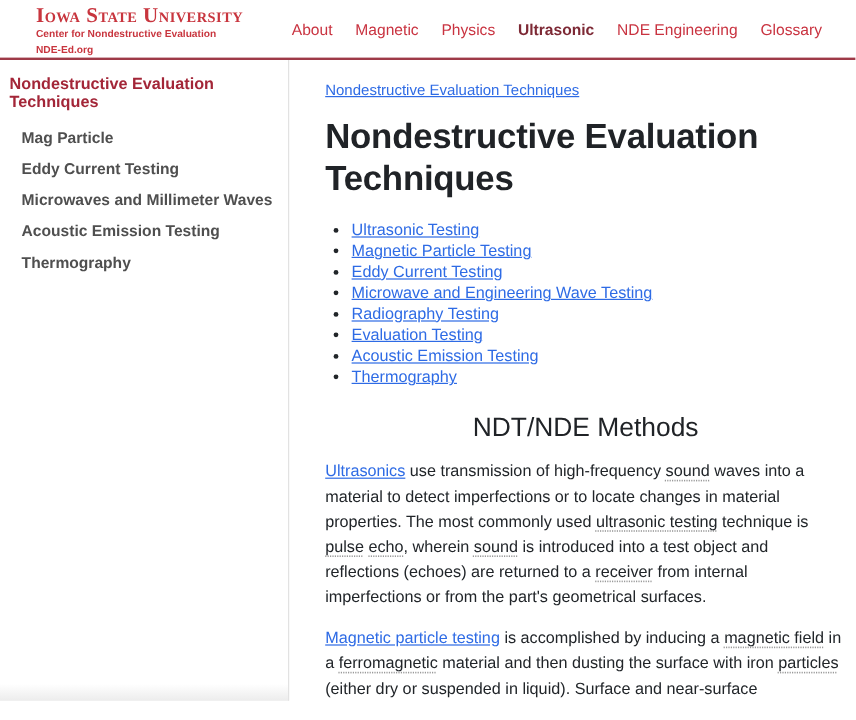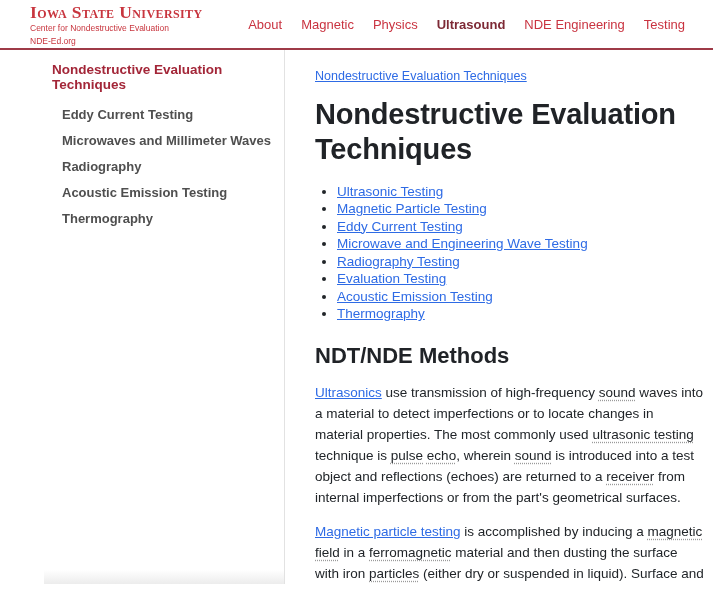--- a/index.html
+++ b/index.html
@@ -15,76 +15,76 @@
   *{margin:0;padding:0;box-sizing:border-box;}
   html,body{width:713px;height:600px;overflow:hidden;background:#fff;
     font-family:"Liberation Sans","DejaVu Sans",sans-serif;color:var(--body-ink);}
 
   
   .header{height:50px;display:flex;align-items:center;justify-content:space-between;
     padding:0 28px 0 30px;border-bottom:2px solid var(--rule-maroon);background:#fff;}
   .logo-block{cursor:pointer;line-height:1.15;}
   .logo-wordmark{font-family:"Liberation Serif","DejaVu Serif",serif;font-variant:small-caps;
     font-weight:600;font-size:17.5px;letter-spacing:.4px;color:var(--brand-red);}
-  .logo-sub{font-size:8.5px;font-weight:400;color:var(--brand-red);margin-top:2px;}
-  .logo-site{font-size:8.5px;font-weight:400;color:var(--brand-red);margin-top:3px;}
+  .logo-sub{font-size:8.5px;font-weight:700;color:var(--brand-red);margin-top:2px;}
+  .logo-site{font-size:8.5px;font-weight:700;color:var(--brand-red);margin-top:3px;}
   .nav{display:flex;align-items:center;gap:19px;margin-left:19px;}
   .nav-item{font-size:13px;color:var(--nav-red);cursor:pointer;white-space:nowrap;text-decoration:none;}
   .nav-item.active{color:var(--active-maroon);font-weight:700;}
 
   
-  .page{display:flex;height:534px;padding-left:44px;}
+  .page{display:flex;height:534px;}
   .sidebar{width:241px;flex:0 0 241px;border-right:1px solid #E2E2E2;position:relative;
     padding-top:10px;background:#fff;}
   .sidebar-heading{font-size:13.5px;font-weight:700;color:var(--sidebar-heading-red);
     padding:2px 8px 10px 8px;cursor:pointer;}
   .sidebar-list{list-style:none;}
   .sidebar-item{font-size:13px;font-weight:600;color:var(--sidebar-ink);
     padding:5px 8px 5px 18px;line-height:16px;cursor:pointer;}
   .sidebar-fade{position:absolute;left:0;right:0;bottom:0;height:14px;
     background:linear-gradient(#ffffff,#ececec);pointer-events:none;}
 
   .main{flex:1;padding:16px 8px 0 30px;overflow:hidden;}
   .breadcrumb{font-size:12.5px;color:var(--link-blue);text-decoration:underline;cursor:pointer;display:inline-block;}
   .page-title{font-size:29px;font-weight:600;line-height:1.22;color:#202327;margin-top:13px;letter-spacing:-.2px;}
   .toc{margin:15px 0 0 22px;}
   .toc li{font-size:13.5px;line-height:17.5px;color:var(--body-ink);}
   .toc a{color:var(--link-blue);text-decoration:underline;cursor:pointer;}
-  .section-heading{font-size:22px;font-weight:700;color:#202327;margin-top:20px;}
+  .section-heading{font-size:22px;font-weight:400;color:#202327;margin-top:20px;text-align:center;}
   .para{font-size:13.5px;line-height:21px;margin-top:13px;max-width:437px;}
   .text-link{color:var(--link-blue);text-decoration:underline;cursor:pointer;}
   .term{text-decoration:underline dotted #9a9a9a;text-underline-offset:3px;cursor:help;}
 </style>
 </head>
 <body>
 
 <div class="header">
   <div class="logo-block">
     <div class="logo-wordmark">Iowa State University</div>
     <div class="logo-sub">Center for Nondestructive Evaluation</div>
     <div class="logo-site">NDE-Ed.org</div>
   </div>
   <div class="nav">
       <a class="nav-item">About</a>
       <a class="nav-item">Magnetic</a>
       <a class="nav-item">Physics</a>
-      <a class="nav-item active">Ultrasound</a>
+      <a class="nav-item active">Ultrasonic</a>
       <a class="nav-item">NDE Engineering</a>
-      <a class="nav-item">Testing</a>
+      <a class="nav-item">Glossary</a>
     </div>
 </div>
 
 <div class="page">
 
   <div class="sidebar">
     <div class="sidebar-heading">Nondestructive Evaluation Techniques</div>
     <ul class="sidebar-list">
+        <li class="sidebar-item">Mag Particle</li>
         <li class="sidebar-item">Eddy Current Testing</li>
         <li class="sidebar-item">Microwaves and Millimeter Waves</li>
-        <li class="sidebar-item">Radiography</li>
         <li class="sidebar-item">Acoustic Emission Testing</li>
         <li class="sidebar-item">Thermography</li>
       </ul>
     <div class="sidebar-fade"></div>
   </div>
 
   <div class="main">
     <a class="breadcrumb">Nondestructive Evaluation Techniques</a>
     <h1 class="page-title">Nondestructive Evaluation Techniques</h1>
 

